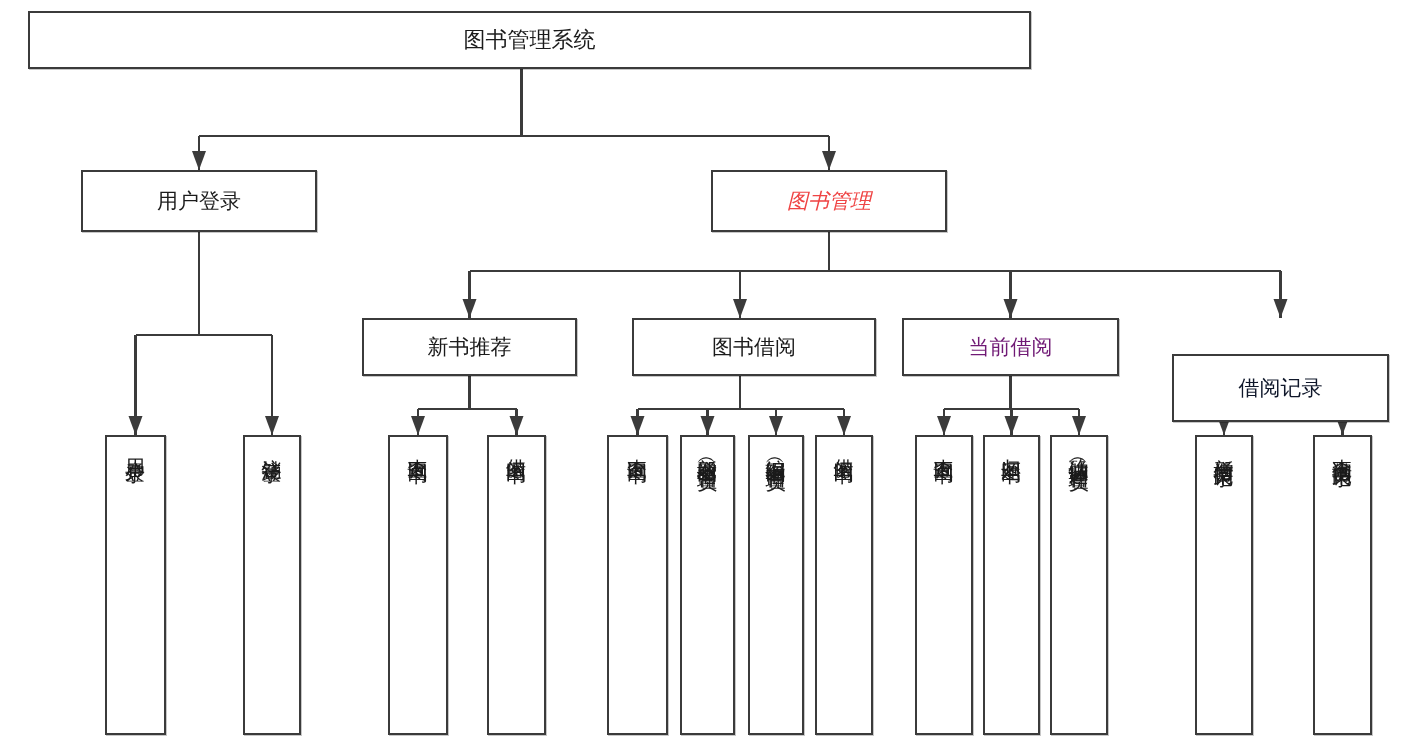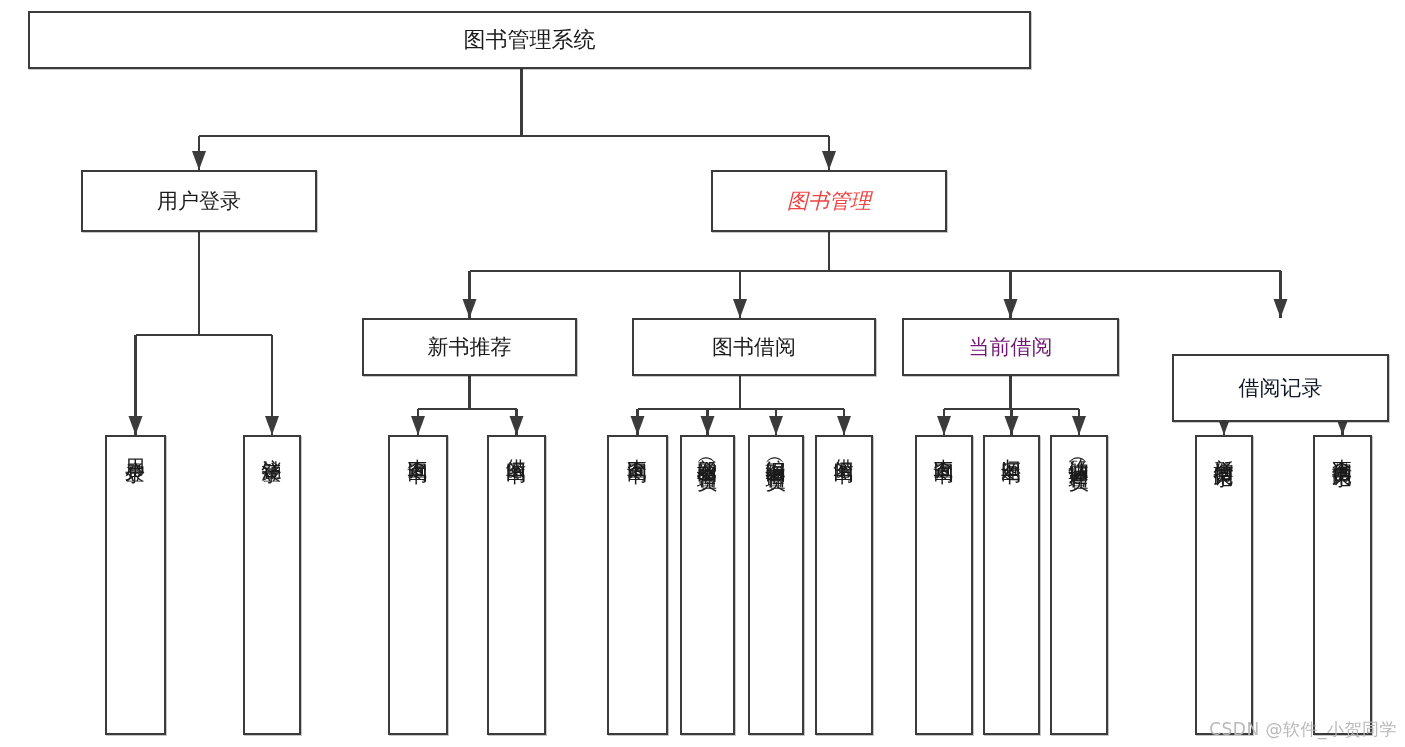--- a/index.html
+++ b/index.html
@@ -206,14 +206,13 @@
   </div>
 
   <div class="node vert" id="n-leaf_add_record" style="left: 1195px; top: 435px; width: 58px; height: 300px; border-color: rgb(59, 59, 59); color: rgb(27, 27, 27);">
     <span class="label">新增借阅记录</span>
   </div>
 
   <div class="node vert" id="n-leaf_query_record" style="left: 1313px; top: 435px; width: 59px; height: 300px; border-color: rgb(59, 59, 59); color: rgb(27, 27, 27);">
     <span class="label">查询借阅记录</span>
   </div>
 
-  <div id="watermark">CSDN @软件_小贺同学</div>
 </div>
 
 </body></html>

